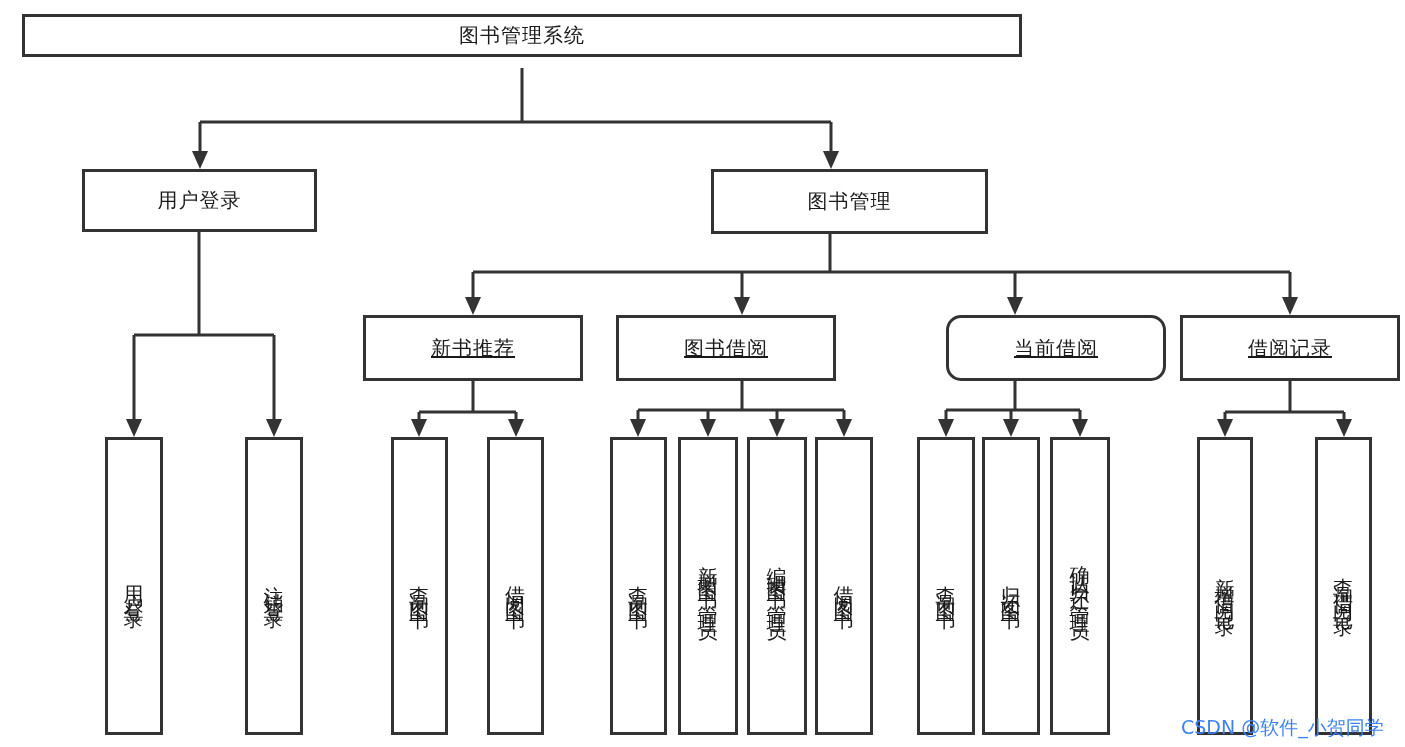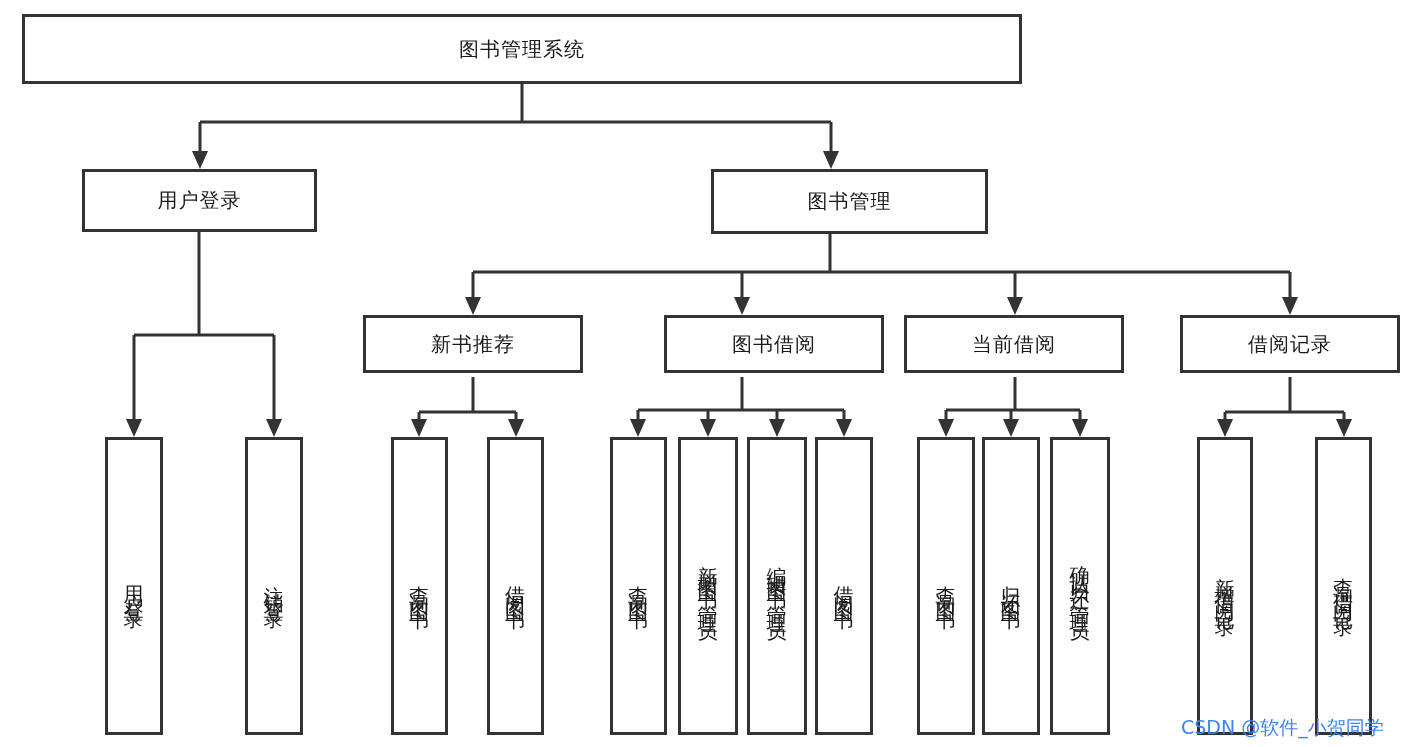--- a/index.html
+++ b/index.html
@@ -12,27 +12,27 @@
   .node{
     position:absolute;box-sizing:border-box;border:3px solid #333333;background:#ffffff;
     display:flex;align-items:center;justify-content:center;
     font-size:20px;letter-spacing:1px;color:#1a1a1a;
   }
   .leaf{
     writing-mode:vertical-rl;text-orientation:upright;
     letter-spacing:8px;font-size:20px;line-height:1;
   }
   
-  .n-root{left:22px;top:14px;width:1000px;height:70px;}
+  .n-root{left:22px;top:14px;width:1000px;height:43px;}
   
   .n-user{left:82px;top:169px;width:235px;height:63px;}
   .n-mgmt{left:711px;top:169px;width:277px;height:65px;}
   
-  .n-l3{top:315px;width:220px;height:58px;}
-  .n-nb{left:363px;} .n-bb{left:664px;} .n-cb{left:904px;} .n-br{left:1180px;}
+  .n-l3{top:315px;width:220px;height:66px;text-decoration:underline;}
+  .n-nb{left:363px;} .n-bb{left:616px;} .n-cb{left:946px;border-radius:15px;} .n-br{left:1180px;}
   
   .lf{top:437px;height:298px;}
   .lf-ul1{left:105px;width:58px;} .lf-ul2{left:245px;width:58px;}
   .lf-nb1{left:391px;width:57px;} .lf-nb2{left:487px;width:57px;}
   .lf-bb1{left:610px;width:57px;} .lf-bb2{left:678px;width:60px;}
   .lf-bb3{left:747px;width:60px;} .lf-bb4{left:815px;width:58px;}
   .lf-cb1{left:917px;width:58px;} .lf-cb2{left:982px;width:58px;}
   .lf-cb3{left:1050px;width:60px;}
   .lf-br1{left:1197px;width:56px;} .lf-br2{left:1315px;width:57px;}
   .watermark{

